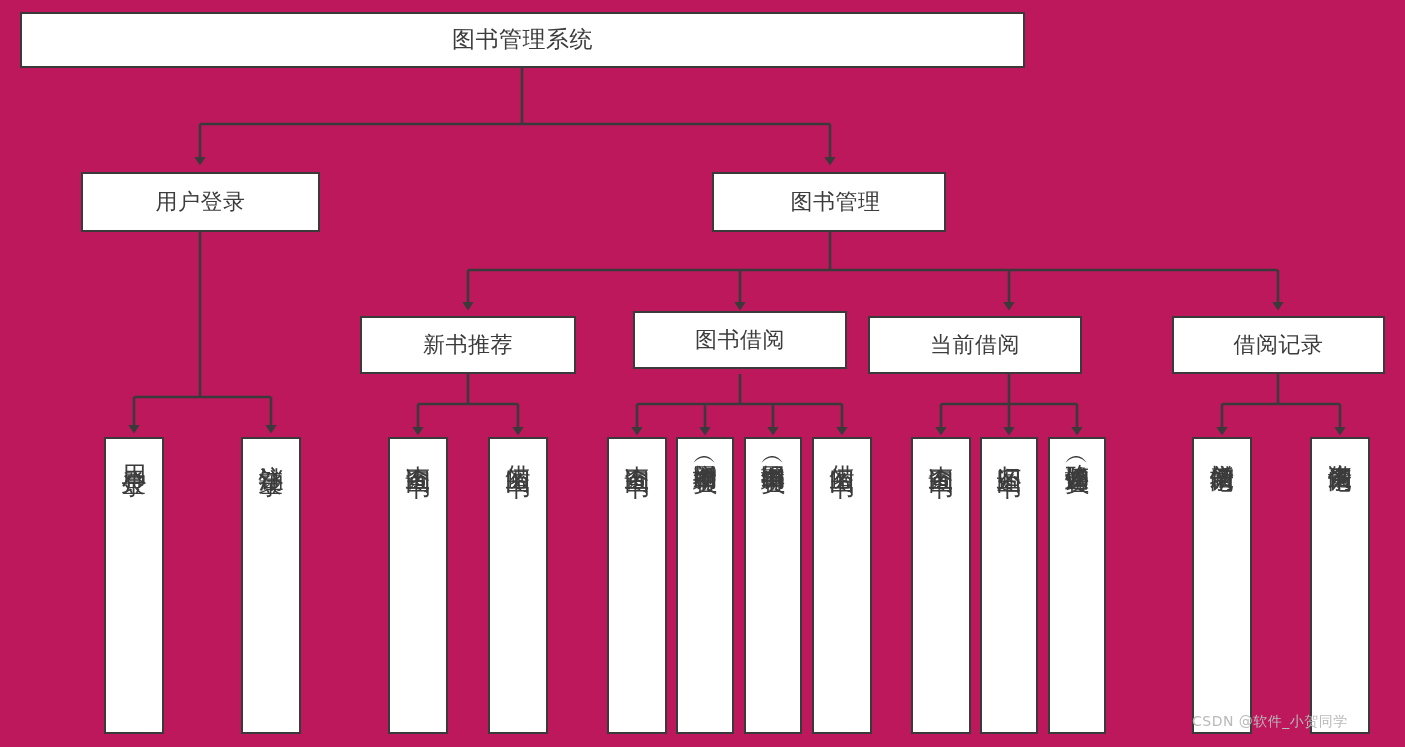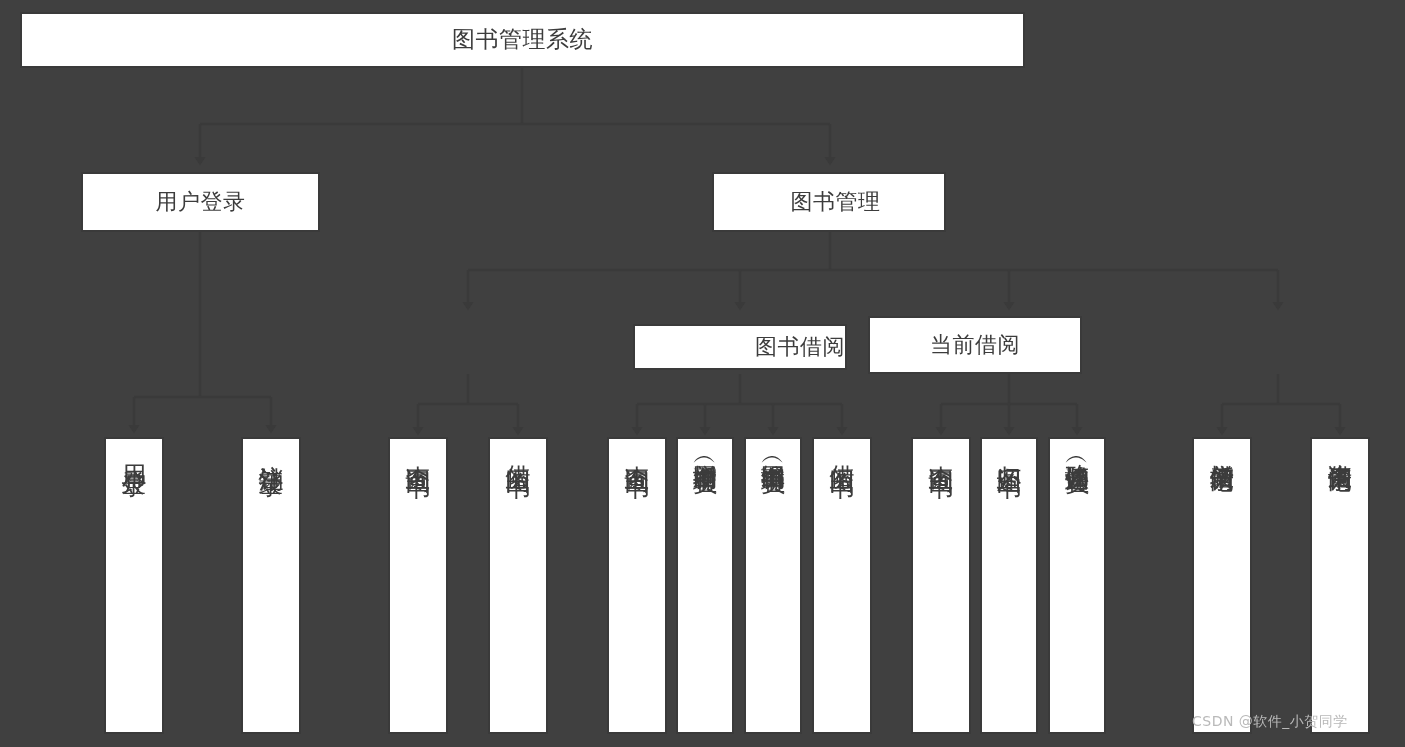--- a/index.html
+++ b/index.html
@@ -8,21 +8,21 @@
     padding: 0;
     background: #ffffff;
   }
   body {
     font-family: "DejaVu Sans", "Liberation Sans", sans-serif;
   }
   #canvas {
     position: relative;
     width: 1405px;
     height: 747px;
-    background: #404040;
+    background: #be185d;
     overflow: hidden;
   }
   svg.wires {
     position: absolute;
     left: 0;
     top: 0;
     width: 1405px;
     height: 747px;
     pointer-events: none;
   }
@@ -137,29 +137,35 @@
   </div>
 
   <div class="node horiz" style="left:81px; top:172px; width:239px; height:60px;">
     <span class="lbl">用户登录</span>
   </div>
 
   <div class="node horiz" style="left:712px; top:172px; width:234px; height:60px;padding-left:13px;">
     <span class="lbl">图书管理</span>
   </div>
 
-
-  <div class="node horiz" style="left:633px; top:324px; width:214px; height:46px;justify-content:flex-end;">
+  <div class="node horiz" style="left:360px; top:316px; width:216px; height:58px;">
+    <span class="lbl">新书推荐</span>
+  </div>
+
+  <div class="node horiz" style="left:633px; top:311px; width:214px; height:58px;">
     <span class="lbl">图书借阅</span>
   </div>
 
   <div class="node horiz" style="left:868px; top:316px; width:214px; height:58px;">
     <span class="lbl">当前借阅</span>
   </div>
 
+  <div class="node horiz" style="left:1172px; top:316px; width:213px; height:58px;">
+    <span class="lbl">借阅记录</span>
+  </div>
 
   <div class="node vert" style="left:104px; top:437px; width:60px; height:297px;">
     <span class="lbl">用户登录</span>
   </div>
 
   <div class="node vert" style="left:241px; top:437px; width:60px; height:297px;">
     <span class="lbl">注销登录</span>
   </div>
 
   <div class="node vert" style="left:388px; top:437px; width:60px; height:297px;">

